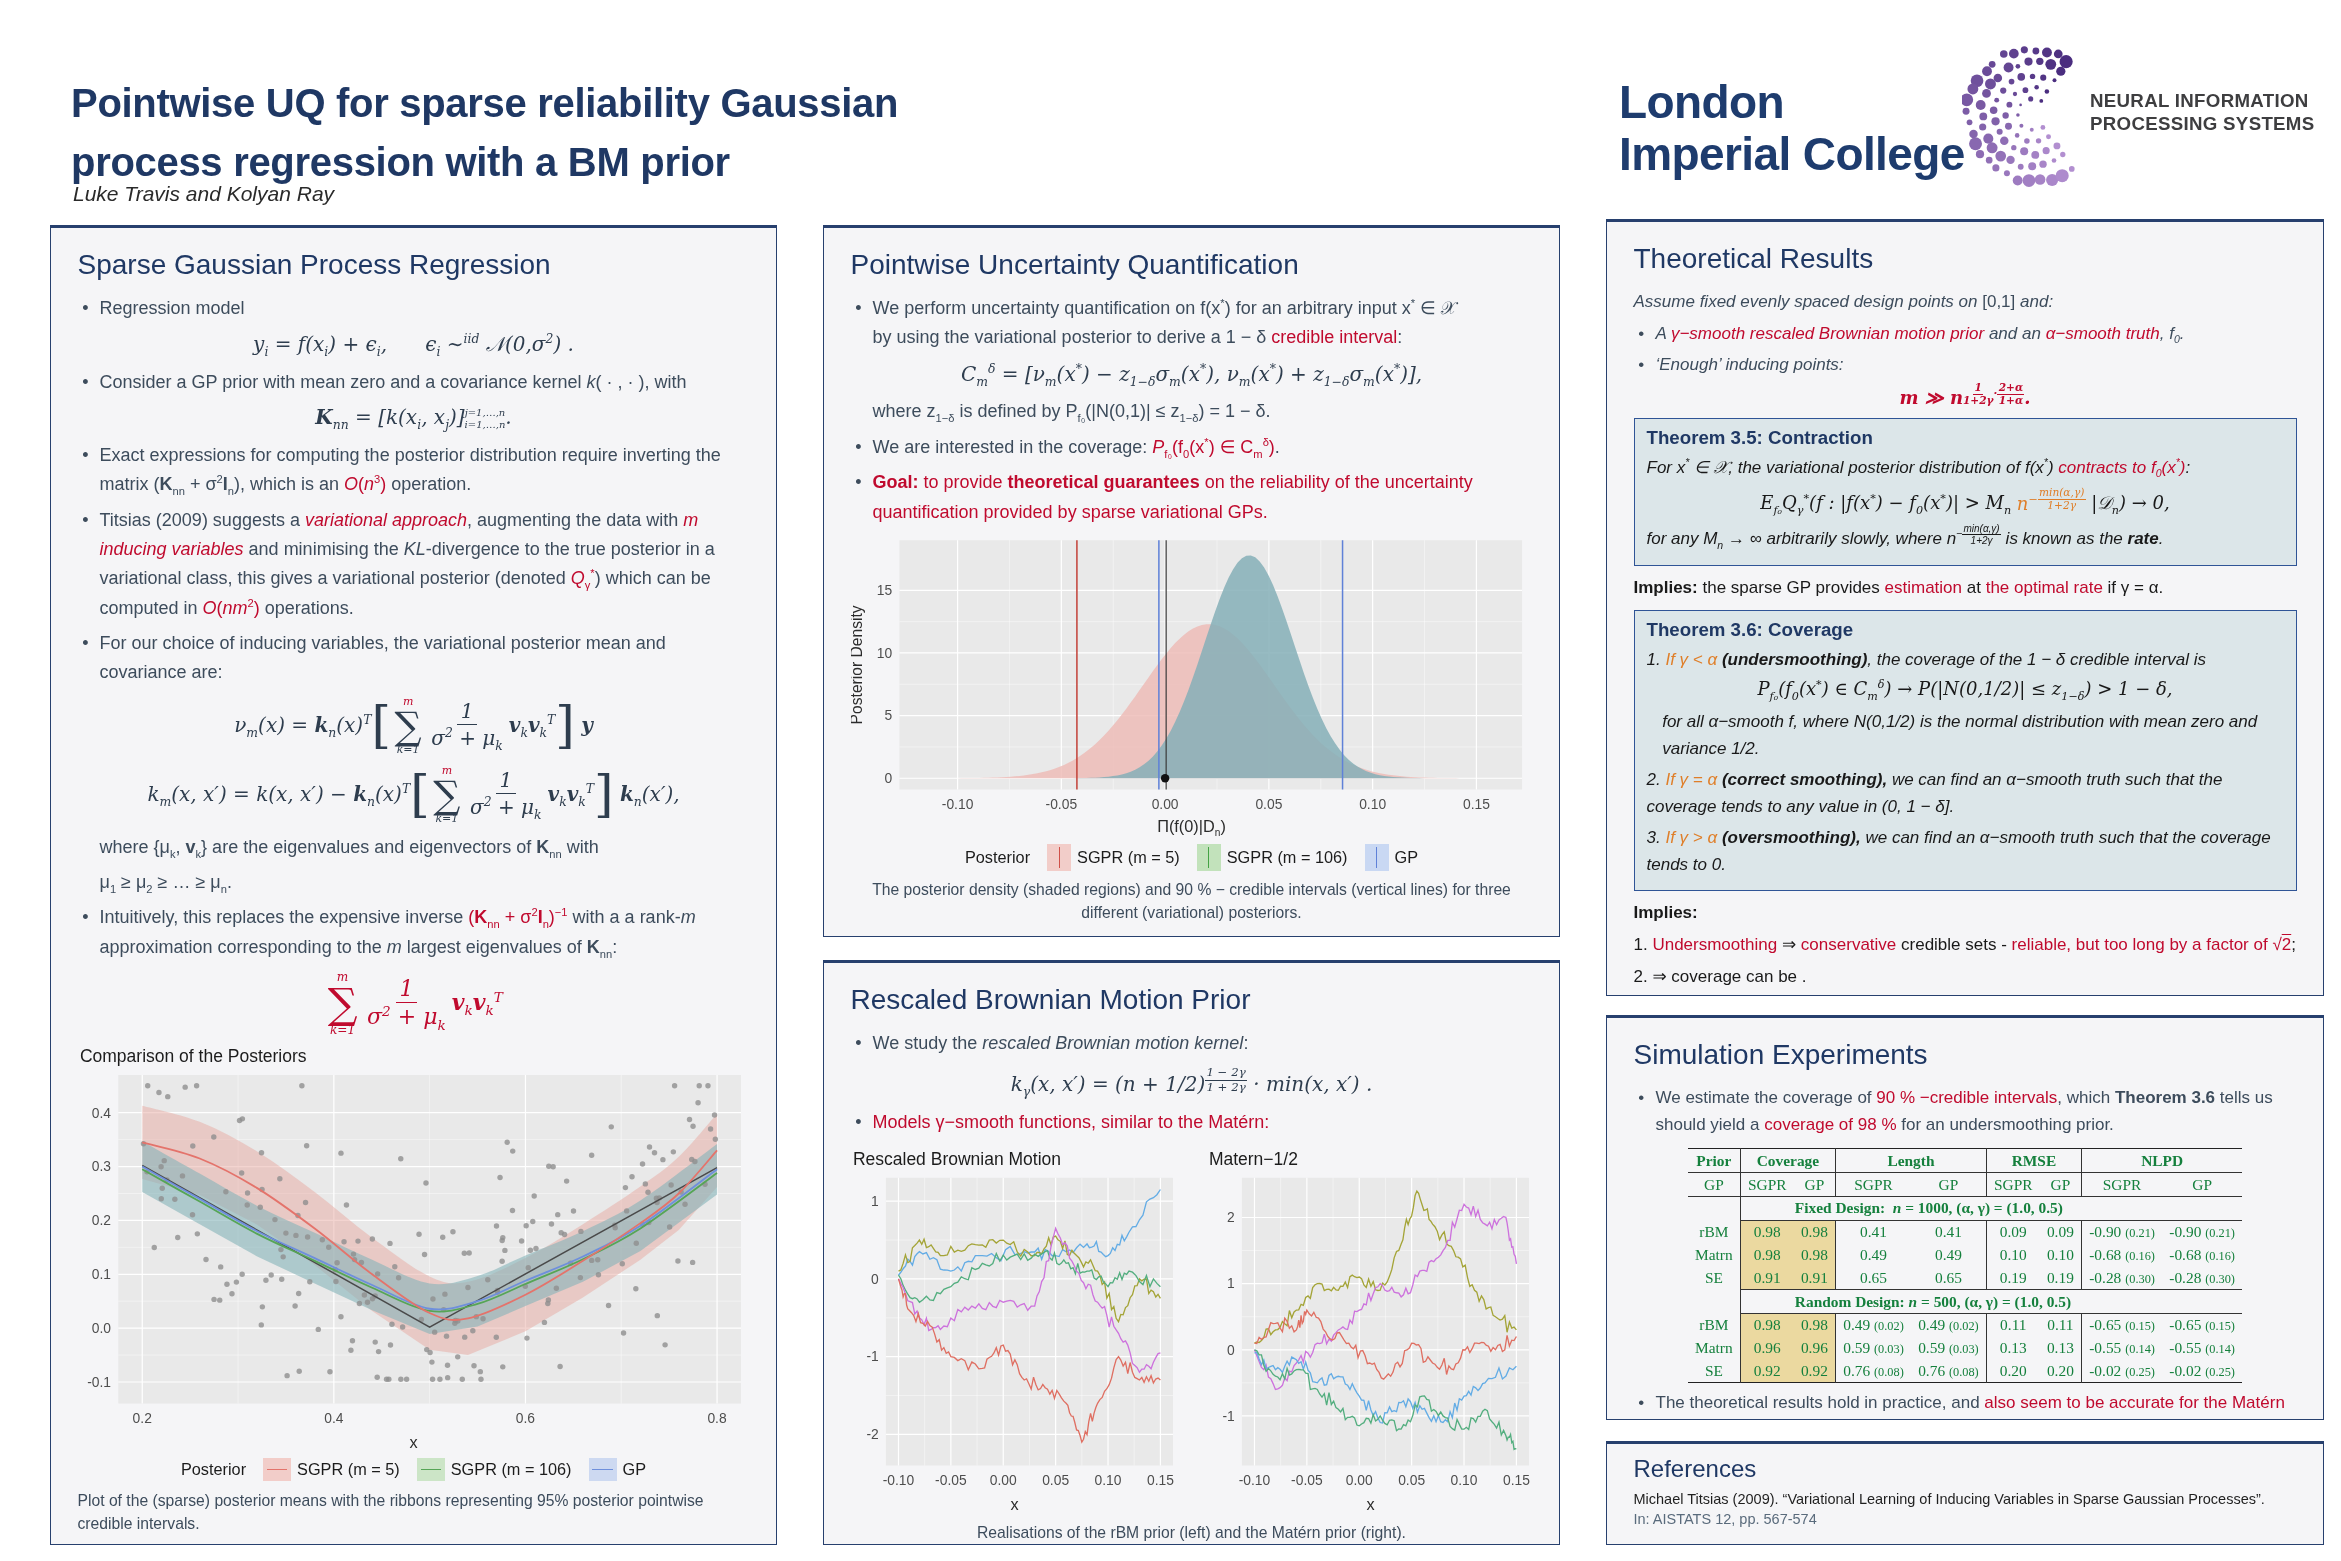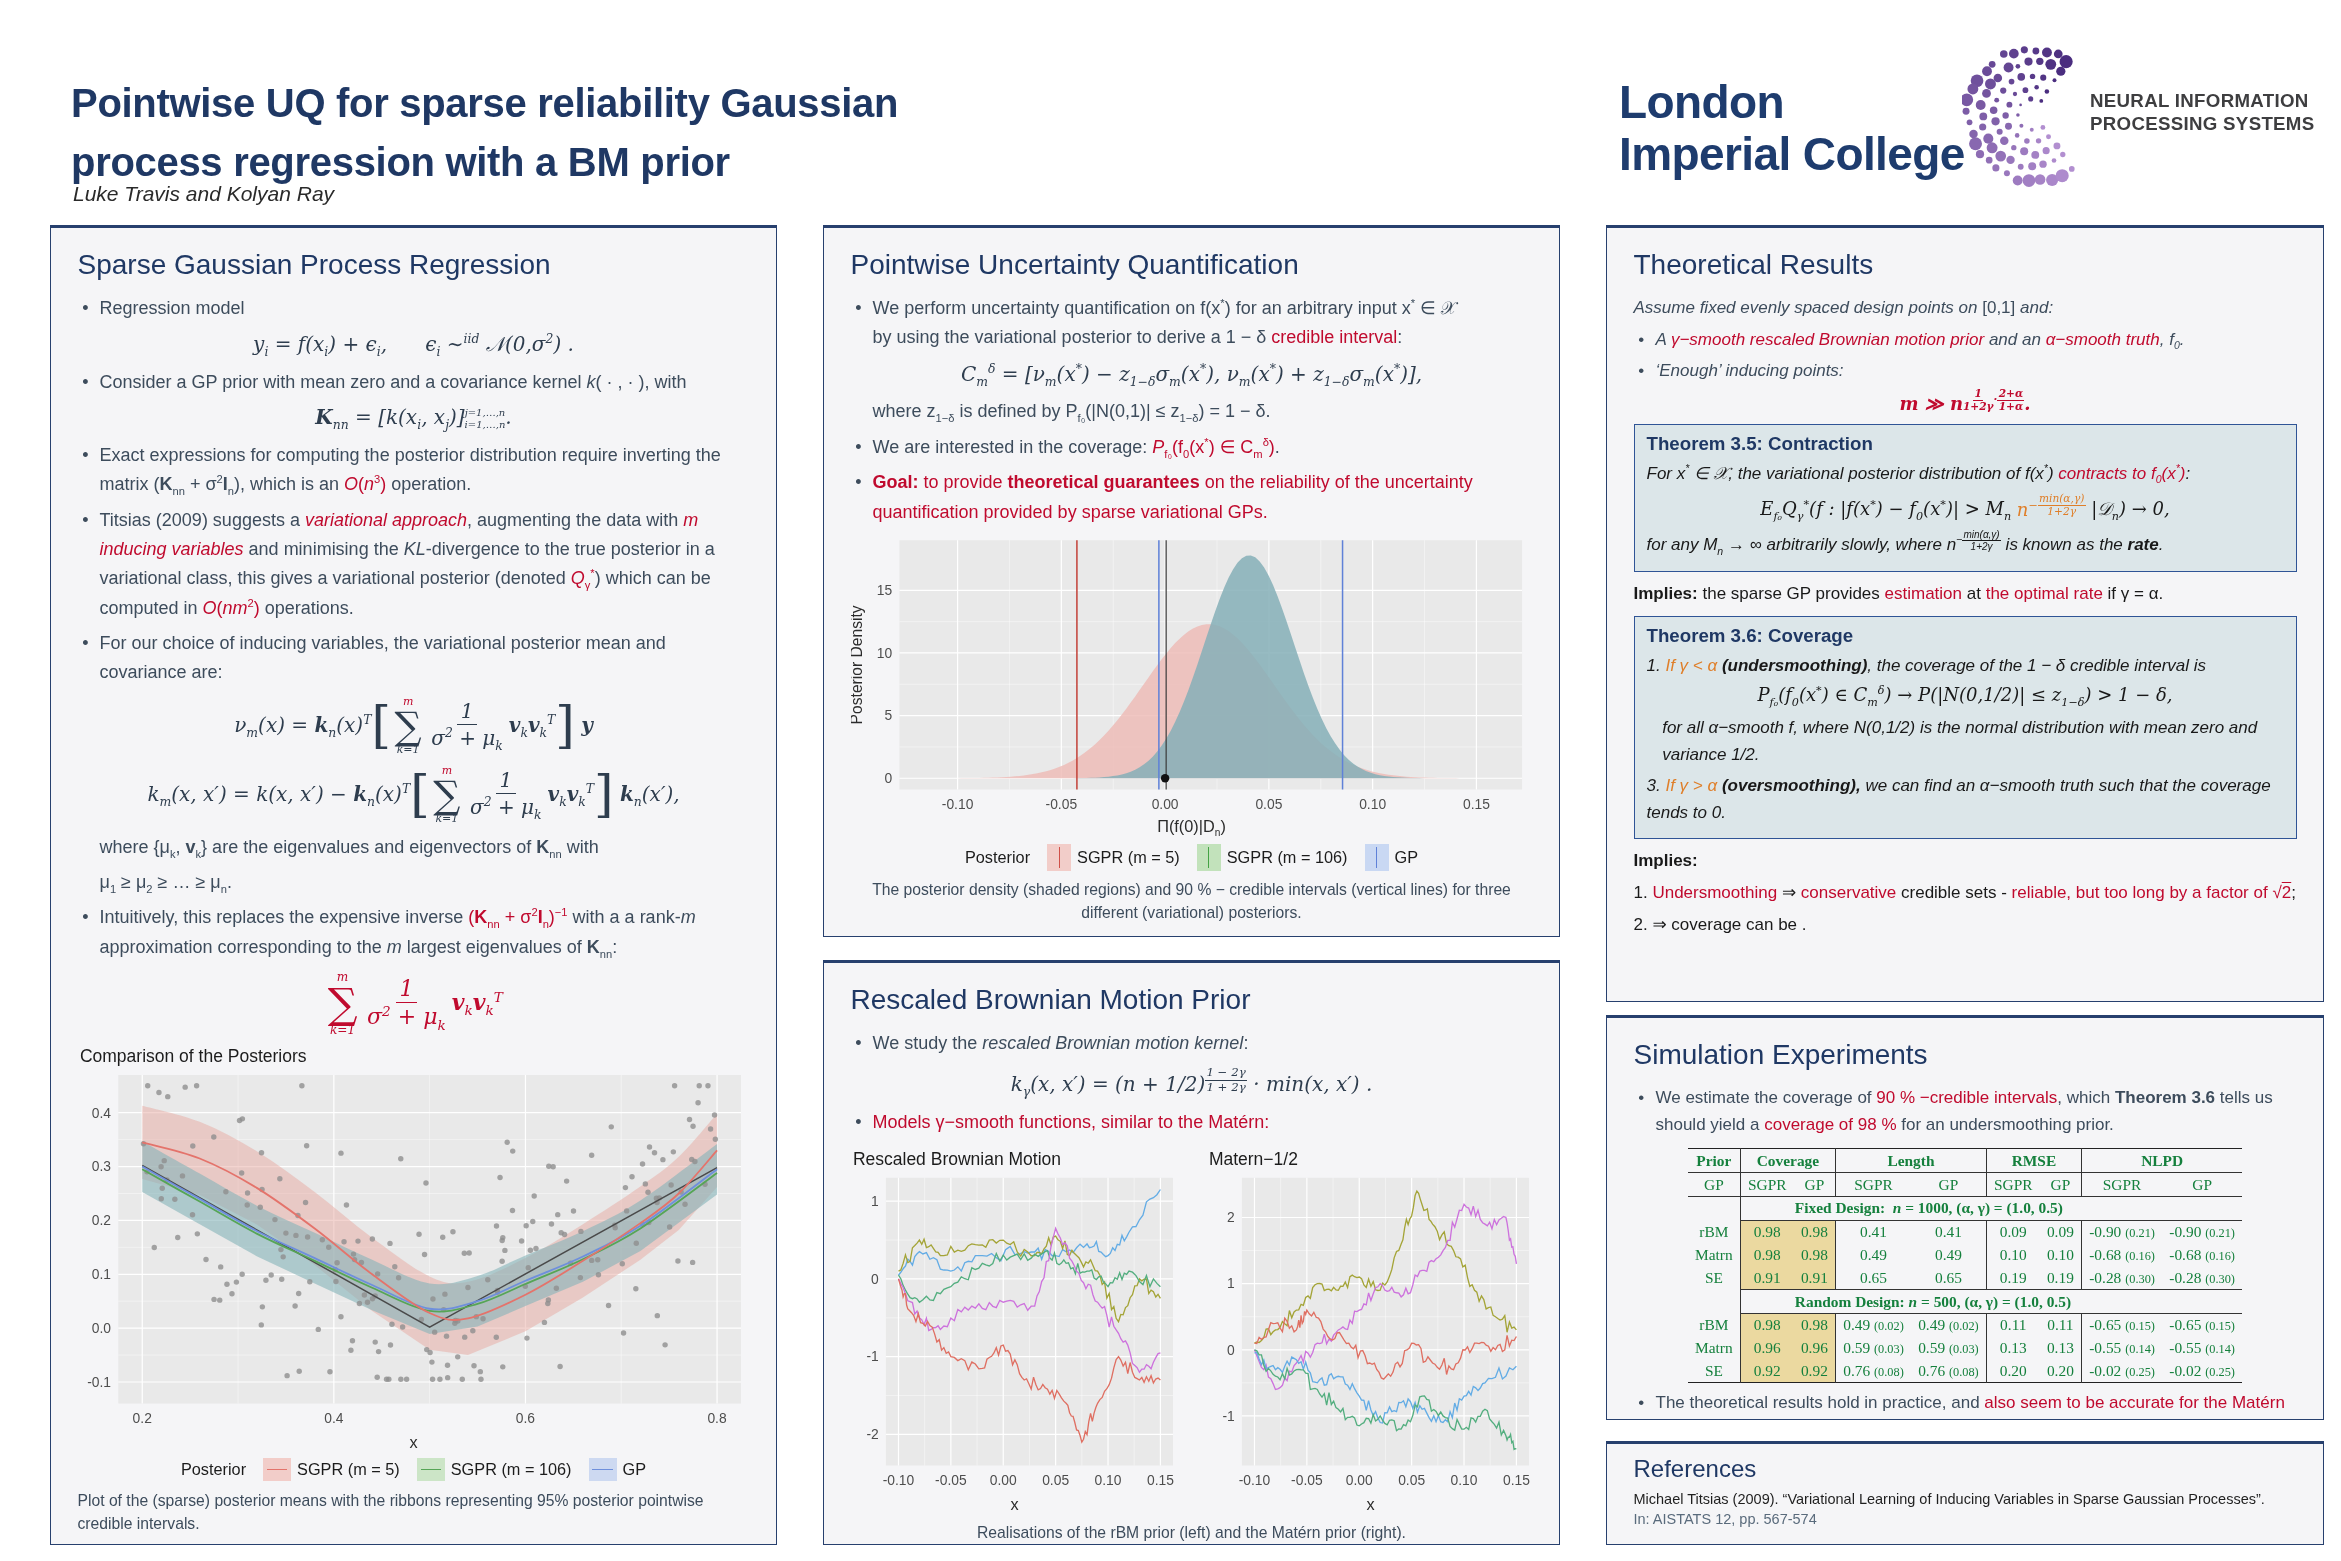--- a/index.html
+++ b/index.html
@@ -624,21 +624,21 @@
           <path d="M78.9 282.7L82.8 283.3L86.6 273.0L90.5 276.5L94.4 273.0L98.2 272.4L102.1 260.4L106.0 248.7L109.8 250.2L113.7 249.7L117.6 248.9L121.4 257.5L125.3 263.6L129.2 241.0L133.1 246.3L136.9 257.8L140.8 253.9L144.7 263.9L148.5 260.7L150.5 255.6L152.4 244.5L154.3 256.8L156.3 236.4L158.2 250.0L160.1 246.4L162.1 229.9L164.0 234.8L165.9 227.8L169.8 233.9L173.7 237.4L177.5 231.4L181.4 239.8L185.3 241.1L189.1 246.9L193.0 259.3L196.9 263.8L200.8 271.7L204.6 275.7L208.5 277.6L212.4 275.0L216.2 265.5L220.1 265.1L224.0 271.4L227.8 277.6L231.7 283.3L235.6 282.7L239.4 289.3L243.3 292.0L247.2 286.2L251.0 306.9L254.9 296.0L258.8 294.9L262.6 303.3L266.5 316.9L270.4 315.7L274.3 317.8L278.1 315.9L282.0 326.4L285.9 331.3L289.7 340.5L293.6 342.4L297.5 338.2L301.3 333.8L305.2 337.7L309.1 330.8L312.9 317.4L316.8 314.5L320.7 322.1L324.5 316.3L328.4 295.3L332.3 294.0L336.2 290.7L340.0 282.7L343.9 283.1L347.8 285.8L351.6 285.3L355.5 291.5L359.4 314.4L363.2 312.9L367.1 305.4L371.0 310.7L374.8 315.7L378.7 317.7L382.6 322.9L386.4 325.9L390.3 319.0L394.2 307.9L398.1 334.8L401.9 320.5L405.8 325.5L409.7 326.7L413.5 317.2L417.4 315.4L421.3 307.6L425.1 293.7L429.0 294.0L432.9 288.9L436.7 298.2L440.6 291.9L444.5 282.7L448.3 282.7L452.2 283.5L456.1 281.4L459.9 281.8L463.8 286.1L467.7 287.7L471.6 296.3L475.4 290.1L479.3 293.7L483.2 286.6L487.0 284.8L490.9 296.5L494.8 293.9L498.6 269.6L502.5 287.5L506.4 277.7L510.2 278.4L514.1 271.7" fill="none" stroke="#DF6F62" stroke-width="2.2"></path>
           <path d="M78.9 299.2L82.8 297.7L86.6 309.1L90.5 318.6L94.4 310.7L98.2 325.2L102.1 323.2L106.0 321.3L109.8 319.9L113.7 326.7L117.6 323.4L121.4 326.1L125.3 331.3L129.2 321.1L133.1 312.7L136.9 319.2L140.8 305.8L144.7 308.0L148.5 310.2L152.4 316.2L156.3 313.6L160.1 325.9L164.0 314.2L167.9 327.8L171.7 331.9L175.6 346.8L179.5 347.4L183.3 348.6L187.2 343.3L191.1 340.4L194.9 352.6L198.8 351.8L202.7 336.4L206.6 333.6L210.4 341.9L214.3 339.1L218.2 337.7L222.0 338.6L225.9 338.7L229.8 350.6L233.6 352.5L237.5 359.6L241.4 350.0L245.2 358.3L249.1 365.3L253.0 370.6L256.8 377.2L260.7 377.8L264.6 394.2L268.5 378.3L272.3 393.8L276.2 403.1L280.1 396.4L283.9 406.9L287.8 414.6L291.7 415.5L295.5 398.2L299.4 398.5L303.3 388.7L307.1 396.4L311.0 394.9L314.9 396.4L318.7 381.1L322.6 381.6L326.5 378.4L330.4 388.4L334.2 375.4L338.1 380.0L342.0 390.9L345.8 381.3L349.7 397.3L353.6 386.7L357.4 392.6L361.3 391.1L365.2 399.0L369.0 406.4L372.9 412.6L376.8 403.2L380.6 413.2L384.5 403.0L388.4 413.1L392.2 414.6L396.1 409.8L400.0 413.4L403.9 396.5L407.7 406.4L411.6 382.2L415.5 394.1L419.3 375.0L423.2 377.2L427.1 370.6L430.9 369.8L434.8 362.8L438.7 368.9L442.5 354.6L446.4 357.0L450.3 361.3L454.1 357.3L458.0 349.9L461.9 348.6L467.7 341.2L473.5 341.5L479.3 339.4L485.1 324.1L490.9 342.2L496.7 337.5L502.5 324.0L508.3 326.9L514.1 321.2" fill="none" stroke="#63ACE5" stroke-width="2.2"></path>
           <path d="M78.9 293.7L82.8 295.4L86.6 302.1L90.5 302.3L94.4 319.6L98.2 329.2L102.1 324.8L106.0 328.8L109.8 334.4L113.7 337.7L117.6 338.9L121.4 343.5L125.3 333.4L129.2 342.0L133.1 324.6L136.9 335.7L140.8 333.9L144.7 328.9L148.5 326.7L152.4 326.2L156.3 326.9L160.1 327.0L164.0 332.7L167.9 333.3L171.7 359.7L175.6 358.7L179.5 358.0L183.3 359.6L187.2 367.1L191.1 372.4L194.9 366.6L198.8 385.8L202.7 364.9L206.6 384.6L210.4 379.2L214.3 389.8L218.2 392.6L222.0 397.0L225.9 391.2L229.8 409.9L233.6 406.0L237.5 405.9L241.4 404.3L245.2 406.8L249.1 418.7L253.0 420.1L256.8 417.1L260.7 414.8L264.6 407.5L268.5 408.0L272.3 415.6L276.2 401.5L280.1 412.1L283.9 409.3L287.8 403.6L291.7 410.6L295.5 416.1L299.4 418.4L303.3 410.9L307.1 410.3L311.0 411.6L314.9 428.2L318.7 425.3L322.6 425.6L326.5 418.1L330.4 420.1L334.2 410.4L338.1 413.2L342.0 402.7L345.8 385.5L349.7 388.4L353.6 371.9L357.4 370.6L361.3 370.5L365.2 376.1L369.0 377.2L372.9 395.7L376.8 393.0L380.6 396.2L384.5 402.9L388.4 397.2L392.2 403.6L396.1 406.3L400.0 407.1L403.9 421.1L407.7 424.8L411.6 427.2L415.5 409.7L419.3 417.6L423.2 425.6L427.1 425.6L430.9 422.5L434.8 426.0L438.7 407.0L442.5 408.2L446.4 413.9L450.3 404.3L454.1 404.4L458.0 395.9L461.9 392.6L465.8 394.9L469.6 408.6L473.5 413.3L477.4 417.6L481.2 423.7L485.1 414.0L489.0 435.2L492.8 427.7L496.7 436.6L498.6 443.5L500.6 438.8L502.5 439.2L504.4 434.4L506.4 448.1L508.3 445.7L510.2 459.2L512.2 458.2L514.1 458.5" fill="none" stroke="#53AE7F" stroke-width="2.2"></path>
         </svg>
       <div class="xlab">x</div>
     </div>
   </div>
   <div class="cap center">Realisations of the rBM prior (left) and the Matérn prior (right).</div>
 </section>
 
-<section class="panel" style="left:1606px;top:225px;width:718px;height:777px;">
+<section class="panel" style="left:1606px;top:219px;width:718px;height:777px;">
   <h2>Theoretical Results</h2>
   <div class="cont" style="padding-left:0;font-size:17px;"><i>Assume fixed evenly spaced design points on</i> [0,1] <i>and:</i></div>
   <div class="bul" style="font-size:17px;margin:2.4px 0;"><i>A <span class="r">γ−smooth rescaled Brownian motion prior</span> and an <span class="r">α−smooth truth</span>, f<sub>0</sub>.</i></div>
   <div class="bul" style="font-size:17px;margin:2.4px 0;"><i>‘Enough’ inducing points:</i></div>
   <div class="eq" style="margin:3.6px 0;font-size:18px;"><span class="r"><b><i>m</i> ≫ <i>n</i><sup><span class="sf">
               <span>1</span>
               <span>1+2γ</span>
             </span>·<span class="sf">
               <span>2+α</span>
               <span>1+α</span>
@@ -654,20 +654,21 @@
             <span>min(α,γ)</span>
             <span>1+2γ</span>
           </span></sup> is known as the <b>rate</b>.</div>
   </div>
   <div class="imp"><b>Implies:</b> the sparse GP provides <span class="r">estimation</span> at <span class="r">the optimal rate</span> if γ = α.</div>
   <div class="thm">
     <div class="thm-title">Theorem 3.6: Coverage</div>
     <div class="ti">1. <span class="o">If γ &lt; α</span> <b>(undersmoothing)</b>, the coverage of the 1 − δ credible interval is</div>
     <div class="eq">P<sub>f₀</sub>(f<sub>0</sub>(x<sup>*</sup>) ∈ C<sub>m</sub><sup>δ</sup>) → P(|N(0,1/2)| ≤ z<sub>1−δ</sub>) &gt; 1 − δ,</div>
     <div class="ti" style="padding-left:15.7px;">for all α−smooth f, where N(0,1/2) is the normal distribution with mean zero and variance 1/2.</div>
+    <div class="ti">2. <span class="o">If γ = α</span> <b>(correct smoothing),</b> we can find an α−smooth truth such that the coverage tends to any value in (0, 1 − δ].</div>
     <div class="ti">3. <span class="o">If γ &gt; α</span> <b>(oversmoothing),</b> we can find an α−smooth truth such that the coverage tends to 0.</div>
   </div>
   <div class="imp"><b>Implies:</b></div>
   <div class="imp">1. <span class="r">Undersmoothing</span> ⇒ <span class="r">conservative</span> credible sets - <span class="r">reliable, but too long by a factor of √<span class="ov">2</span></span>;</div>
   <div class="imp">2.  ⇒ coverage can be .</div>
 </section>
 
 <section class="panel" style="left:1606px;top:1015px;width:718px;height:405px;">
   <h2>Simulation Experiments</h2>
   <div class="bul" style="font-size:17px;">We estimate the coverage of <span class="r">90 % −credible intervals</span>, which <b>Theorem 3.6</b> tells us should yield a <span class="r">coverage of 98 %</span> for an undersmoothing prior.</div>

